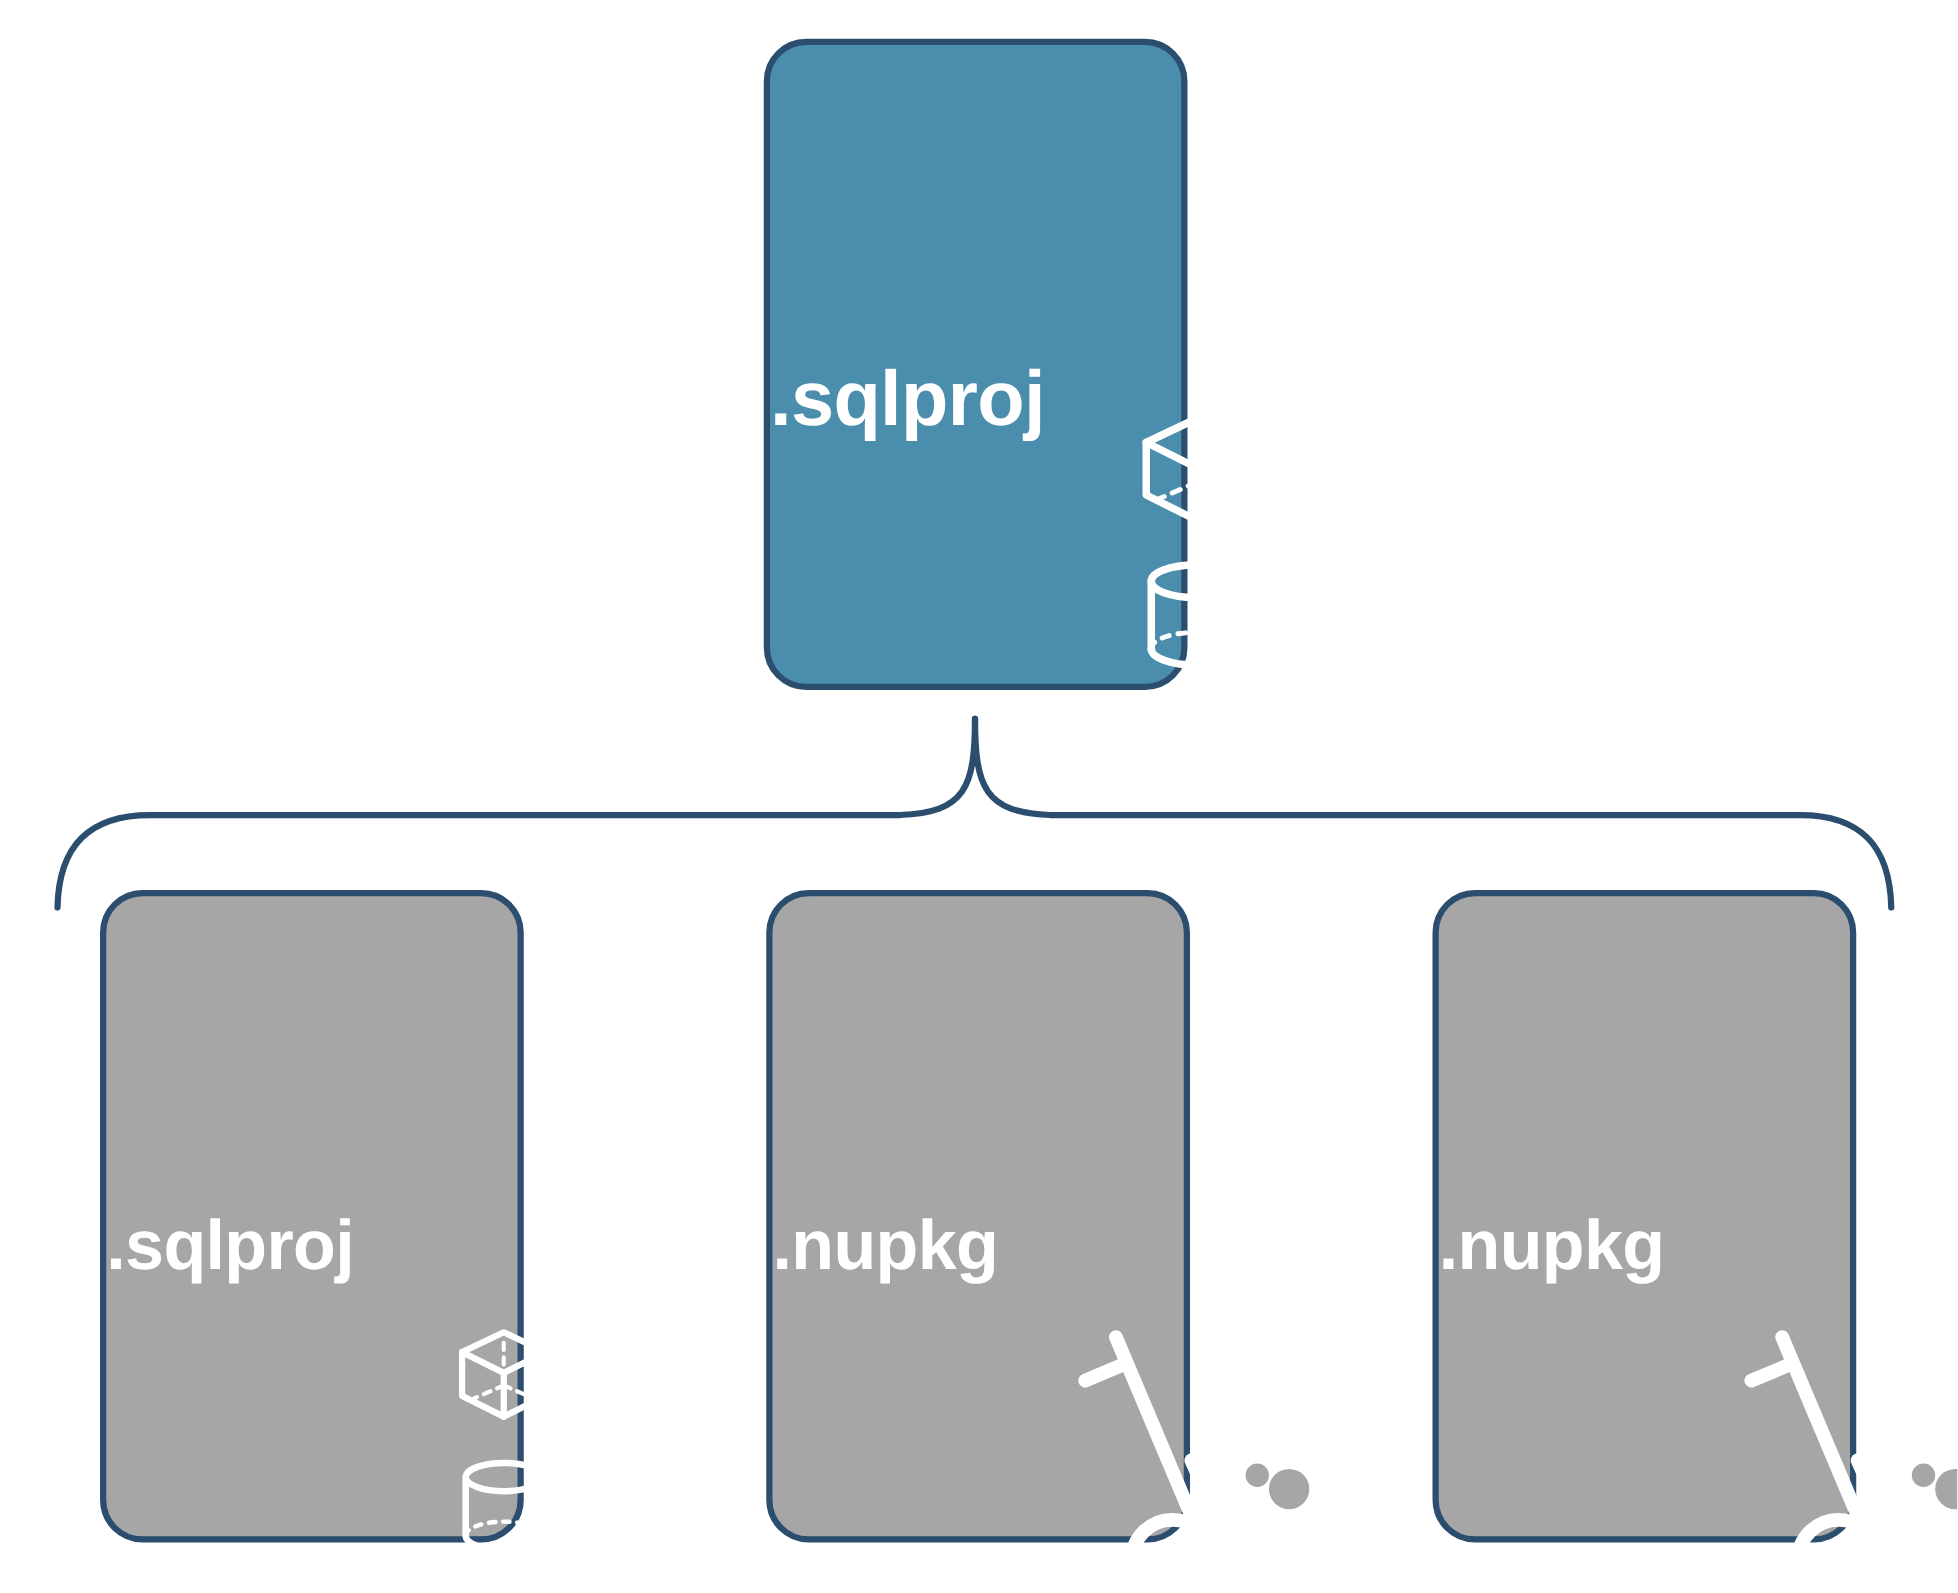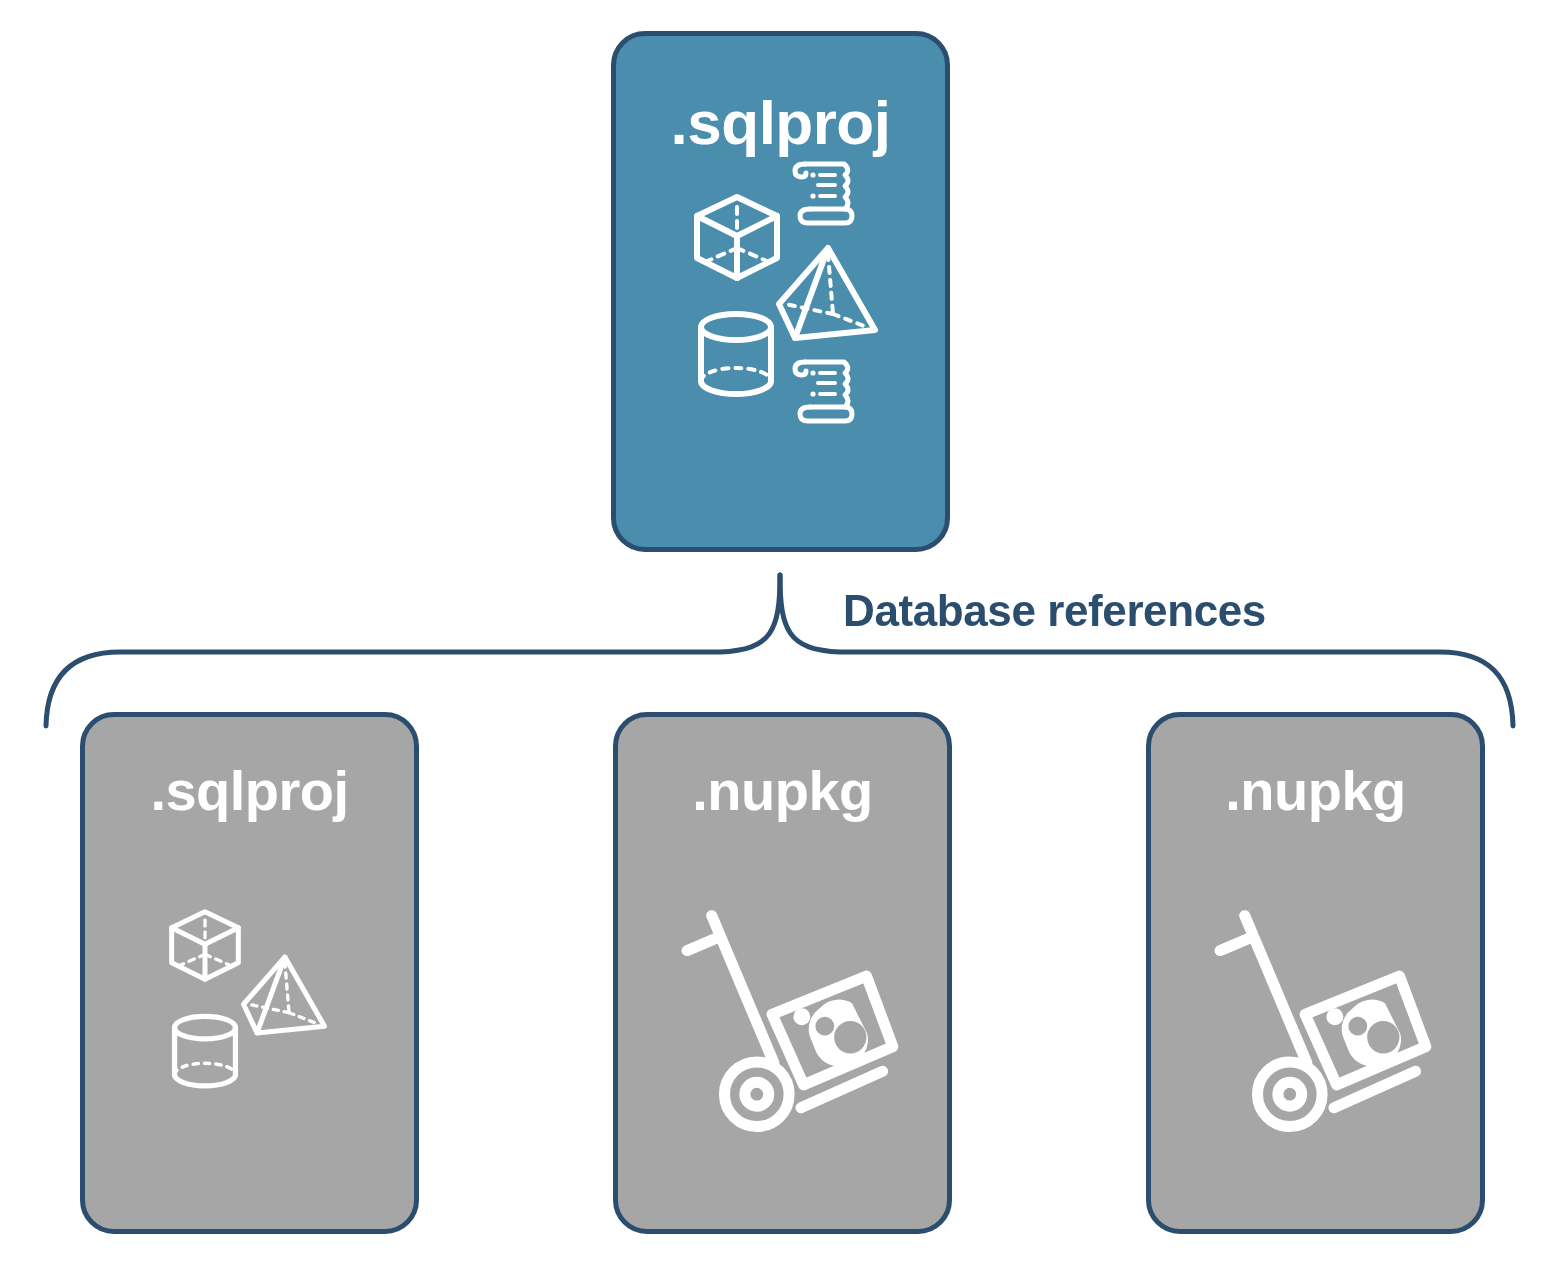--- a/index.html
+++ b/index.html
@@ -16,21 +16,21 @@
     height: 1274px;
     background: #ffffff;
     overflow: hidden;
   }
   .node {
     position: absolute;
     box-sizing: border-box;
     border: 5px solid #2b4e6e;
     border-radius: 34px;
     display: flex;
-    flex-direction: column;
+    flex-direction: row;
     align-items: center;
   }
   .node-title {
     color: #ffffff;
     font-weight: bold;
     letter-spacing: -0.5px;
     line-height: 1;
     user-select: none;
   }
   #node-root {
@@ -99,21 +99,20 @@
              C 780 630, 772 650, 720 652
              L 120 652
              C 72 652, 47 676, 46 726" fill="none" stroke="#2b4e6e" stroke-width="5" stroke-linecap="round"></path>
 
     <path d="M 780 575
              C 780 630, 788 650, 840 652
              L 1440 652
              C 1488 652, 1512 676, 1513 726" fill="none" stroke="#2b4e6e" stroke-width="5" stroke-linecap="round"></path>
   </svg>
 
-  <div id="brace-label">Database references</div>
 
   <div class="node" id="node-root">
     <div class="node-title">.sqlproj</div>
 
     <div class="glyph-area">
 
       <svg style="left:73px; top:38px;" width="96" height="92" viewBox="0 0 96 92" aria-hidden="true">
         <g fill="none" stroke="#ffffff" stroke-width="6" stroke-linejoin="round" stroke-linecap="round">
           <path d="M 8 24 L 48 5 L 88 24 L 88 66 L 48 86 L 8 66 Z"></path>
           <path d="M 8 24 L 48 44 L 88 24"></path>

